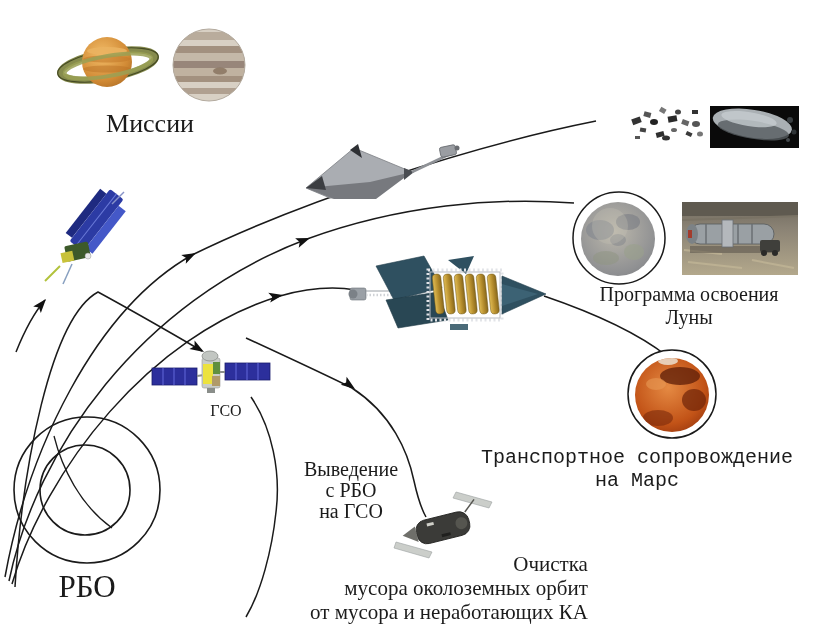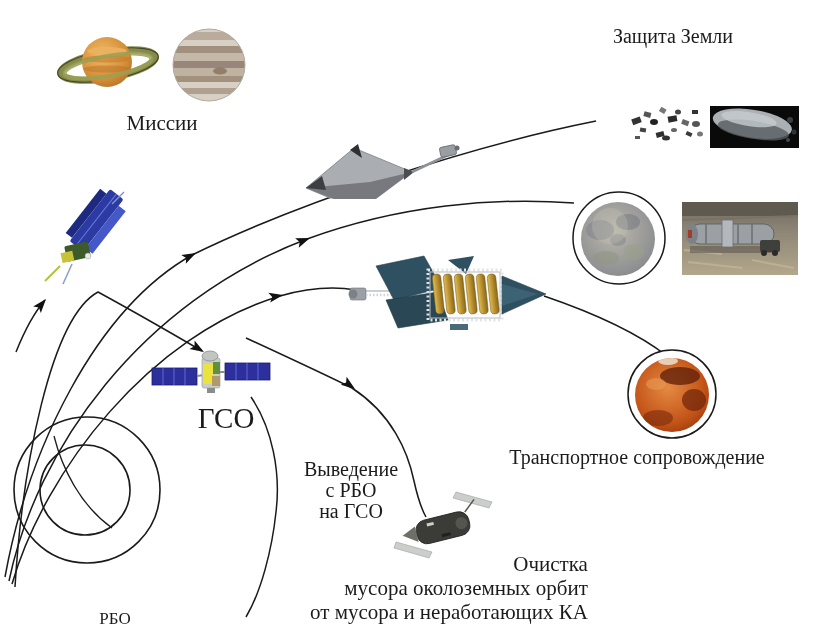--- a/index.html
+++ b/index.html
@@ -1,28 +1,28 @@
 <!DOCTYPE html>
 <html><head>
 <meta charset="utf-8">
 <style>
   html,body{margin:0;padding:0;background:#ffffff;}
   .stage{position:relative;width:836px;height:636px;background:#ffffff;overflow:hidden;
          font-family:"Liberation Serif","DejaVu Serif",serif;color:#1b1b1b;}
   .art{position:absolute;left:0;top:0;}
   .lbl{position:absolute;text-align:center;transform:translateX(-50%);white-space:nowrap;}
   .lbl span{display:block;}
-  .lbl-deep{left:150px;top:112px;font-size:21px;line-height:23px;margin-left:12px;}
+  .lbl-deep{left:150px;top:112px;font-size:26px;line-height:23px;}
   .lbl-ast{left:673px;top:25px;font-size:20px;line-height:23px;}
   .lbl-moon{left:689px;top:283px;font-size:20px;line-height:23px;}
-  .lbl-mars{left:637px;top:446px;font-size:20px;line-height:23px;}
+  .lbl-mars{left:637px;top:446px;font-size:20px;line-height:23px;font-family:Liberation Mono, monospace;}
   .lbl-clean{left:449px;top:552px;font-size:21px;line-height:24px;text-align:right;}
   .lbl-transfer{left:333px;top:459px;font-size:20px;line-height:21px;margin-left:18px;}
-  .lbl-gso{left:226px;top:402px;font-size:29px;}
-  .lbl-rbo{left:87px;top:609px;font-size:17px;margin-left:28px;}
+  .lbl-gso{left:226px;top:402px;font-size:16px;}
+  .lbl-rbo{left:87px;top:569px;font-size:31px;}
 </style>
 </head>
 <body>
 
 <div class="stage">
 
   <svg class="art" width="836" height="636" viewBox="0 0 836 636">
     <defs>
       <radialGradient id="satGrad" cx="40%" cy="35%" r="75%">
         <stop offset="0%" stop-color="#f2bc68"></stop>
@@ -298,26 +298,30 @@
         <ellipse cx="668" cy="361" rx="10" ry="4" fill="#ead9c6" opacity="0.9"></ellipse>
       </g>
     </g>
   </svg>
 
   <div class="lbl lbl-deep">
     <span>Миссии</span>
   </div>
 
   <div class="lbl lbl-ast">
-    <span>Защита Земли</span>
-  </div>
-
+  </div>
+
+  <div class="lbl lbl-moon">
+    <span>Программа освоения</span>
+    <span>Луны</span>
+  </div>
 
   <div class="lbl lbl-mars">
     <span>Транспортное сопровождение</span>
+    <span>на Марс</span>
   </div>
 
   <div class="lbl lbl-clean">
     <span>Очистка</span>
     <span>мусора околоземных орбит</span>
     <span>от мусора и неработающих КА</span>
   </div>
 
   <div class="lbl lbl-transfer">
     <span>Выведение</span>

